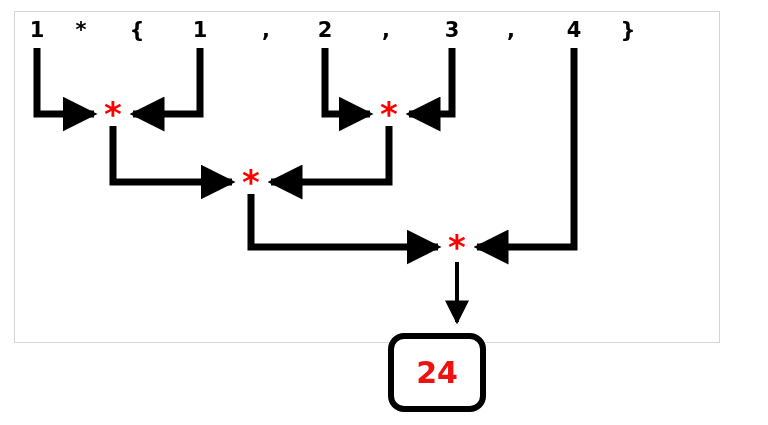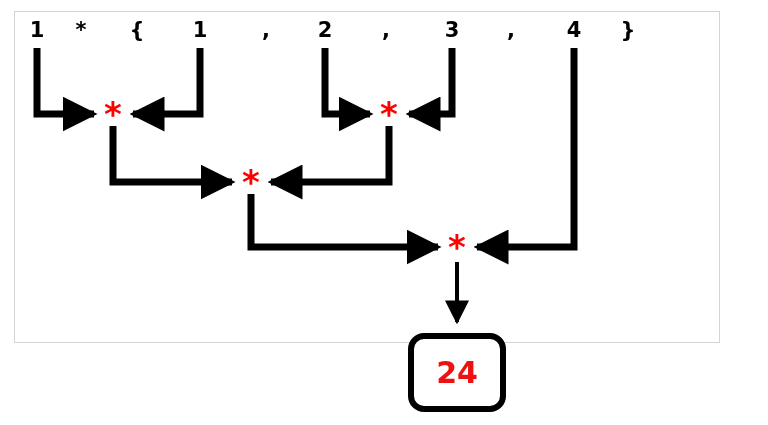--- a/index.html
+++ b/index.html
@@ -49,21 +49,21 @@
     font-family: "DejaVu Sans", sans-serif;
     font-weight: bold;
     font-size: 34px;
     color: #ff0000;
     line-height: 1;
     transform: translate(-50%, -50%);
     white-space: pre;
   }
   #result-box {
     position: absolute;
-    left: 408px;
+    left: 388px;
     top: 333px;
     width: 98px;
     height: 79px;
     border: 6px solid #000000;
     border-radius: 16px;
     background: #ffffff;
     box-sizing: border-box;
     display: flex;
     align-items: center;
     justify-content: center;

